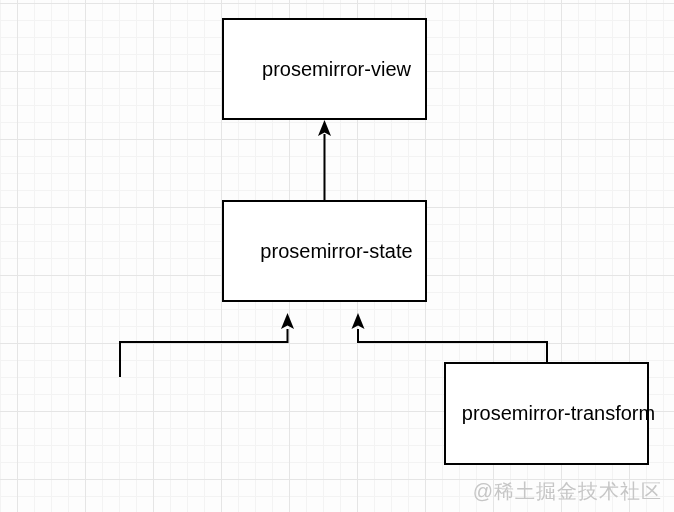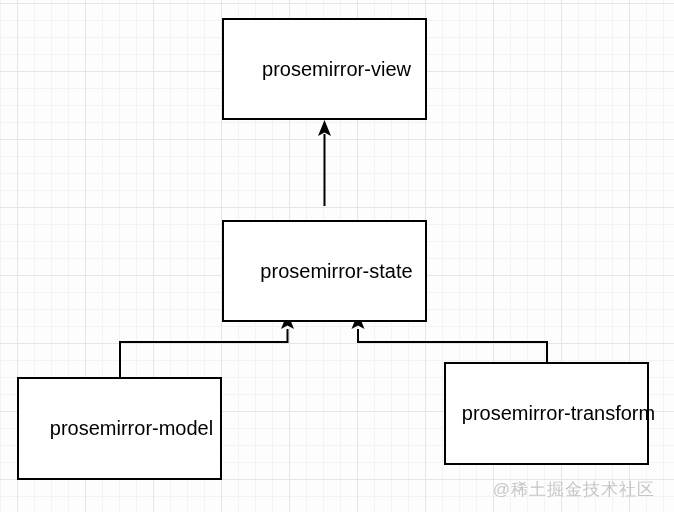--- a/index.html
+++ b/index.html
@@ -29,38 +29,38 @@
     display: flex;
     align-items: center;
     justify-content: center;
     text-align: center;
     font-size: 20px;
     color: #000000;
     white-space: nowrap;
     padding-left: 24px;
   }
   .node-view      { left: 222px; top: 18px;  width: 205px; height: 102px; }
-  .node-state     { left: 222px; top: 220px; width: 205px; height: 102px; }
+  .node-state     { left: 222px; top: 200px; width: 205px; height: 102px; }
   .node-model     { left: 17px;  top: 377px; width: 205px; height: 103px; }
   .node-transform { left: 444px; top: 362px; width: 205px; height: 103px; }
 
   svg.edges {
     position: absolute;
     left: 0; top: 0;
     width: 674px; height: 512px;
     pointer-events: none;
   }
   svg.edges path { stroke: #000000; stroke-width: 2; fill: none; }
   svg.edges polygon { fill: #000000; stroke: none; }
 
   .watermark {
     position: absolute;
-    right: 19px;
+    right: 12px;
     top: 478px;
-    font-size: 17px;
+    font-size: 20px;
     letter-spacing: 1px;
     color: #c6c6c6;
     user-select: none;
     margin-left: 32px;
   }
 </style>
 </head>
 <body>
 
 <div class="canvas">
@@ -78,23 +78,20 @@
   </svg>
 
   <div class="node node-view">
     <span>prosemirror-view</span>
   </div>
 
   <div class="node node-state">
     <span>prosemirror-state</span>
   </div>
 
-  <div class="node node-model">
-    <span>prosemirror-model</span>
-  </div>
 
   <div class="node node-transform">
     <span>prosemirror-transform</span>
   </div>
 
   <div class="watermark">@稀土掘金技术社区</div>
 
 </div>
 
 </body></html>

